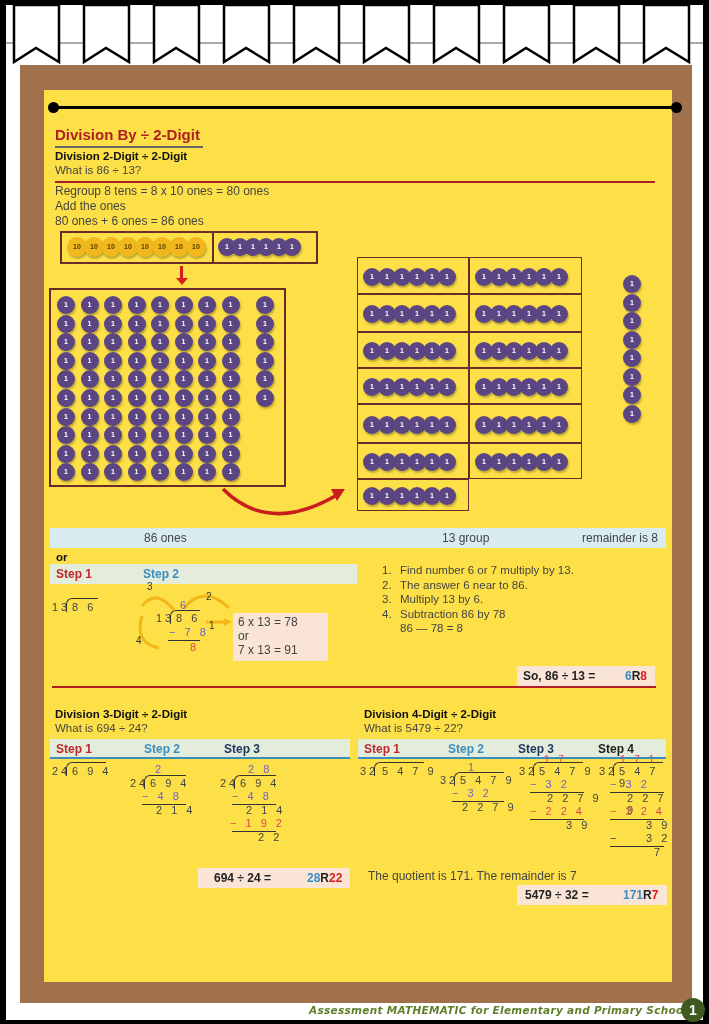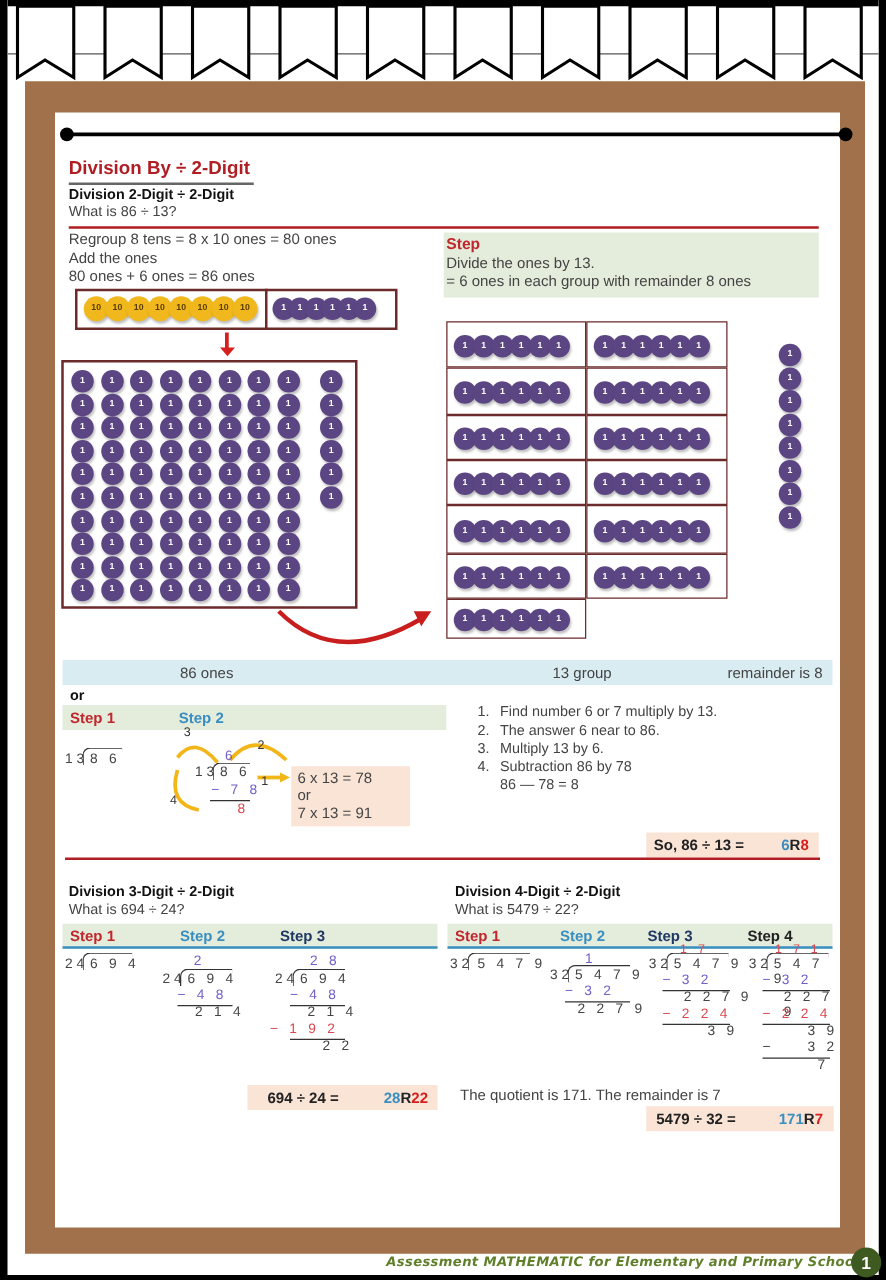--- a/index.html
+++ b/index.html
@@ -1,21 +1,21 @@
 <!DOCTYPE html>
 <html><head>
 <meta charset="utf-8">
 <style>
   * { box-sizing: border-box; margin: 0; padding: 0; }
   html, body { width: 709px; height: 1024px; overflow: hidden; background: #000; }
   body { position: relative; font-family: "Liberation Sans", "DejaVu Sans", sans-serif; color: #333; }
   .page { position: absolute; left: 6px; top: 0; width: 697px; height: 1020px; background: #fff; }
   .bunting { position: absolute; left: 0; top: 0; width: 697px; height: 66px; }
   .frame { position: absolute; left: 14px; top: 65px; width: 672px; height: 938px; background: #a0714a; }
-  .inner { position: absolute; left: 24px; top: 25px; width: 628px; height: 892px; background: #ffffff; }
+  .inner { position: absolute; left: 24px; top: 25px; width: 628px; height: 892px; background: #fde047; }
   .abs { position: absolute; }
   .timeline { position: absolute; left: 9px; top: 16px; width: 624px; height: 3px; background: #000; }
   .timeline .dot { position: absolute; top: -4px; width: 11px; height: 11px; border-radius: 50%; background: #000; }
   .title { color: #b01e23; font-weight: bold; font-size: 15px; }
   .title-line { height: 2px; background: #666; }
   .sub { font-weight: bold; font-size: 11.5px; color: #111; }
   .q { font-size: 11.5px; color: #444; }
   .txt { font-size: 12px; color: #444; line-height: 15px; }
   .red-line { height: 2px; background: #b01e23; }
   .green-band { background: #e4ecdc; }
@@ -72,25 +72,20 @@
       <div class="abs title-line" style="left:11px; top:56px; width:148px;"></div>
 
       <div class="abs sub" style="left:11px; top:60px;">Division 2-Digit ÷ 2-Digit</div>
       <div class="abs q" style="left:11px; top:74px;">What is  86  ÷  13?</div>
       <div class="abs red-line" style="left:11px; top:91px; width:600px;"></div>
 
       <div class="abs txt" style="left:11px; top:94px;">Regroup 8 tens = 8 x 10 ones = 80 ones</div>
       <div class="abs txt" style="left:11px; top:109px;">Add the ones</div>
       <div class="abs txt" style="left:11px; top:124px;">80 ones + 6 ones = 86 ones</div>
 
-      <div class="abs green-band" style="left:311px; top:96px; width:300px; height:52px;">
-        <div class="step1" style="position:absolute; left:2px; top:2px; font-size:12.5px;">Step</div>
-        <div class="txt" style="position:absolute; left:2px; top:17px;">Divide the ones by 13.</div>
-        <div class="txt" style="position:absolute; left:2px; top:32px;">=  6 ones in each group with remainder 8 ones</div>
-      </div>
 
       <div class="abs box" style="left:16px; top:141px; width:258px; height:33px;">
         <div style="position:absolute; left:150px; top:-2px; width:2px; height:33px; background:#6b2b2b;"></div>
         <div id="tens-row">
             <div class="coin ten" style="left: 5px; top: 4px;">10</div>
             <div class="coin ten" style="left: 22px; top: 4px;">10</div>
             <div class="coin ten" style="left: 39px; top: 4px;">10</div>
             <div class="coin ten" style="left: 56px; top: 4px;">10</div>
             <div class="coin ten" style="left: 73px; top: 4px;">10</div>
             <div class="coin ten" style="left: 90px; top: 4px;">10</div>
@@ -422,21 +417,21 @@
       <div class="abs hr" style="left:98px; top:714px; width:44px;"></div>
       <div class="abs mono" style="left:112px; top:714px;">2 1 4</div>
 
       <div class="abs mono purple" style="left:204px; top:673px;">2 8</div>
       <div class="abs mono" style="left:176px; top:687px;">24</div>
       <div class="bracket" style="left:190px; top:685px; width:42px; height:14px;"></div>
       <div class="abs mono" style="left:196px; top:687px;">6 9 4</div>
       <div class="abs mono purple" style="left:188px; top:700px;">−  4 8</div>
       <div class="abs hr" style="left:188px; top:714px; width:44px;"></div>
       <div class="abs mono" style="left:202px; top:714px;">2 1 4</div>
-      <div class="abs mono redt" style="left:172px; top:727px;">−  1 9 2</div>
+      <div class="abs mono redt" style="left:186px; top:727px;">−  1 9 2</div>
       <div class="abs hr" style="left:188px; top:741px; width:44px;"></div>
       <div class="abs mono" style="left:214px; top:741px;">2 2</div>
 
       <div class="abs peach" style="left:154px; top:778px; width:152px; height:20px;">
         <span class="eq" style="position:absolute; left:16px; top:3px;">694  ÷   24    =</span>
         <span class="eq" style="position:absolute; left:109px; top:3px;">
           <span style="color:#3a8fc0;">28</span><span>R</span><span style="color:#d62020;">22</span>
         </span>
       </div>
 

